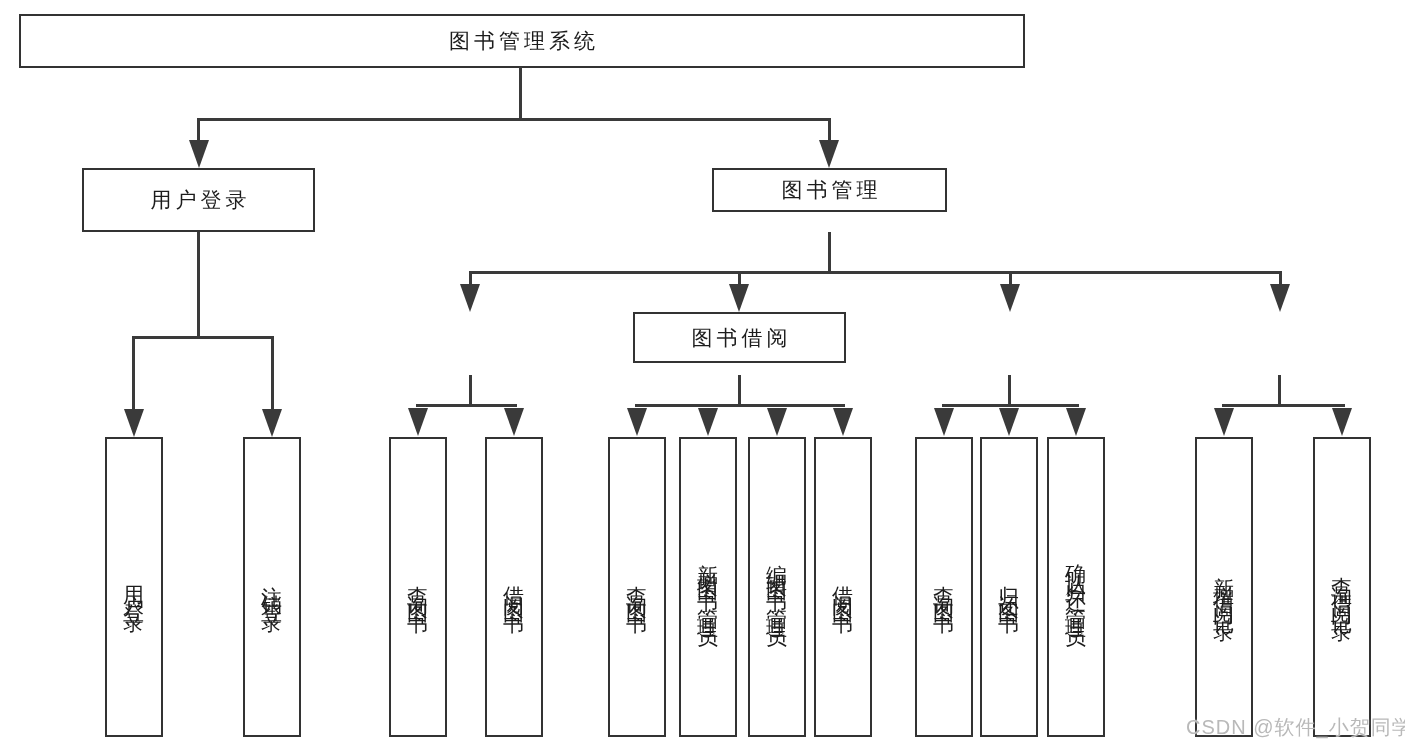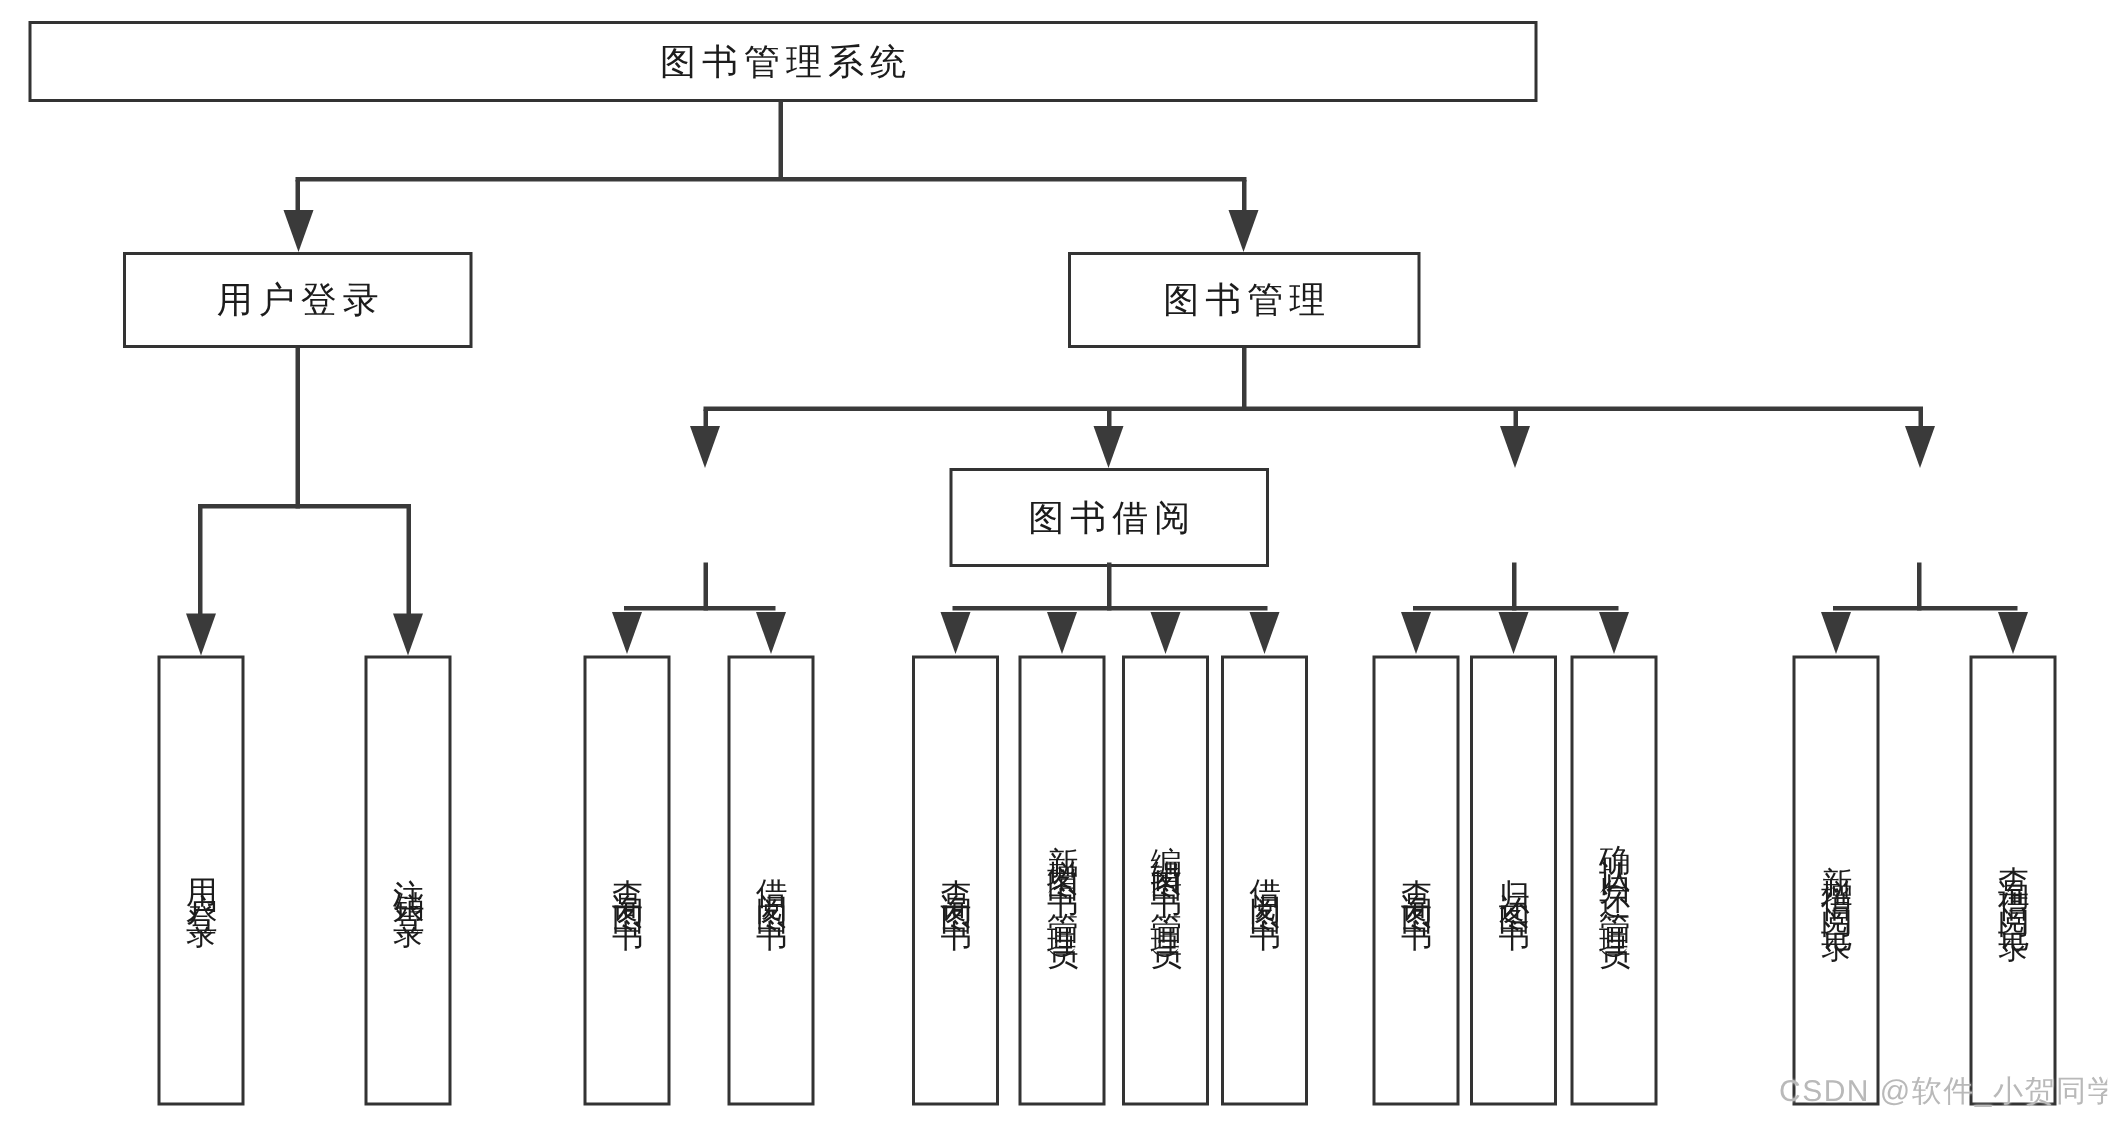--- a/index.html
+++ b/index.html
@@ -18,21 +18,21 @@
     color:var(--text);
     overflow:hidden;
   }
   
   .bx{
     position:absolute;
     box-sizing:border-box;
     border:2px solid var(--border);
     background:#fff;
     display:flex;align-items:center;justify-content:center;
-    font-size:24px;
+    font-size:21px;
     letter-spacing:4px;
     text-indent:4px;
     white-space:nowrap;
   }
   .leaf{
     position:absolute;
     box-sizing:border-box;
     border:2px solid var(--border);
     background:#fff;
     width:58px;height:300px;top:437px;
@@ -66,24 +66,24 @@
 </style>
 </head>
 <body>
 
 <div class="canvas">
 
   <div class="bx" style="left:19px;top:14px;width:1006px;height:54px">图书管理系统</div>
 
   <div class="bx" style="left:82px;top:168px;width:233px;height:64px">用户登录</div>
 
-  <div class="bx" style="left:712px;top:168px;width:235px;height:64px">图书管理</div>
+  <div class="bx" style="left:712px;top:168px;width:235px;height:44px">图书管理</div>
 
 
-  <div class="bx" style="left:633px;top:312px;width:213px;height:66px">图书借阅</div>
+  <div class="bx" style="left:633px;top:312px;width:213px;height:51px">图书借阅</div>
 
 
 
   <div class="leaf" style="left:105px">用户登录</div>
   <div class="leaf" style="left:243px">注销登录</div>
 
   <div class="leaf" style="left:389px">查询图书</div>
   <div class="leaf" style="left:485px">借阅图书</div>
 
   <div class="leaf" style="left:608px">查询图书</div>

